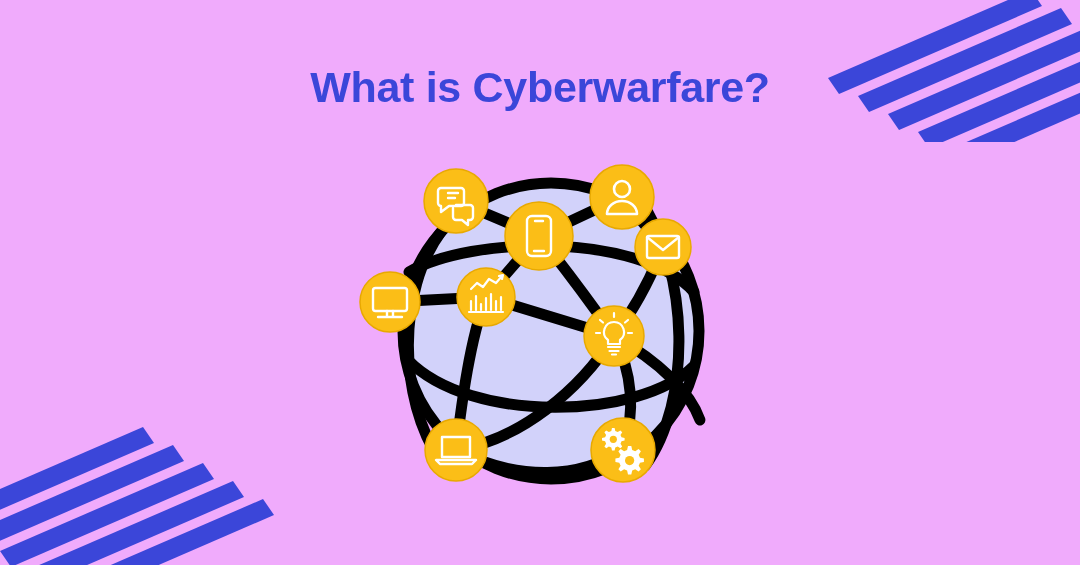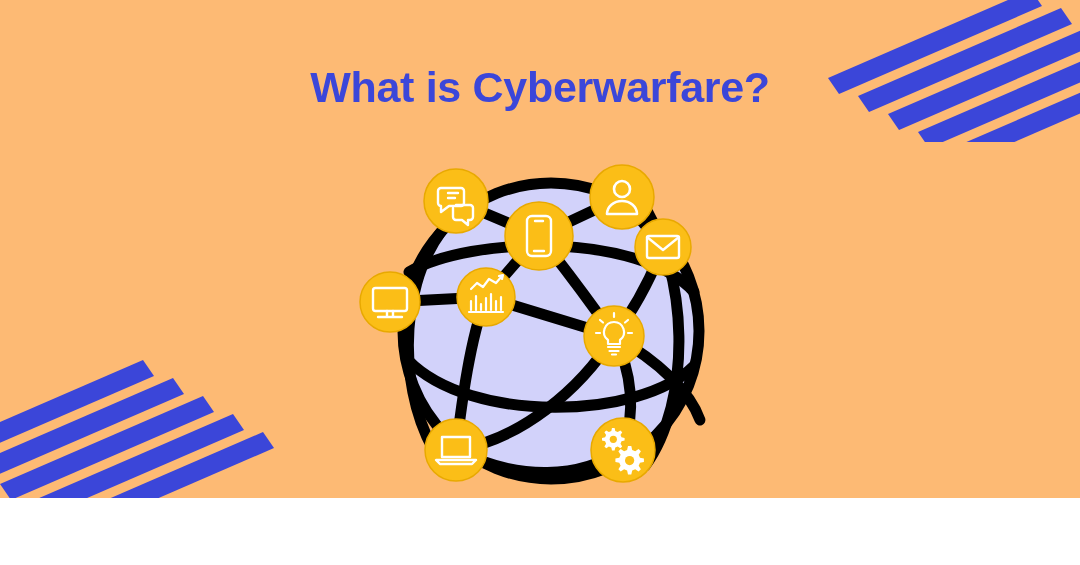--- a/index.html
+++ b/index.html
@@ -13,22 +13,22 @@
     background: #ffffff;
     font-family: "Liberation Sans", sans-serif;
     overflow: hidden;
     position: relative;
   }
 
   .slide {
     position: absolute;
     inset: 0;
     width: 1080px;
-    height: 498px;
-    background: #fdba74;
+    height: 565px;
+    background: #f0abfc;
     overflow: hidden;
   }
 
   
   .stripes {
     position: absolute;
     pointer-events: none;
   }
   .stripes svg { display: block; }
 

